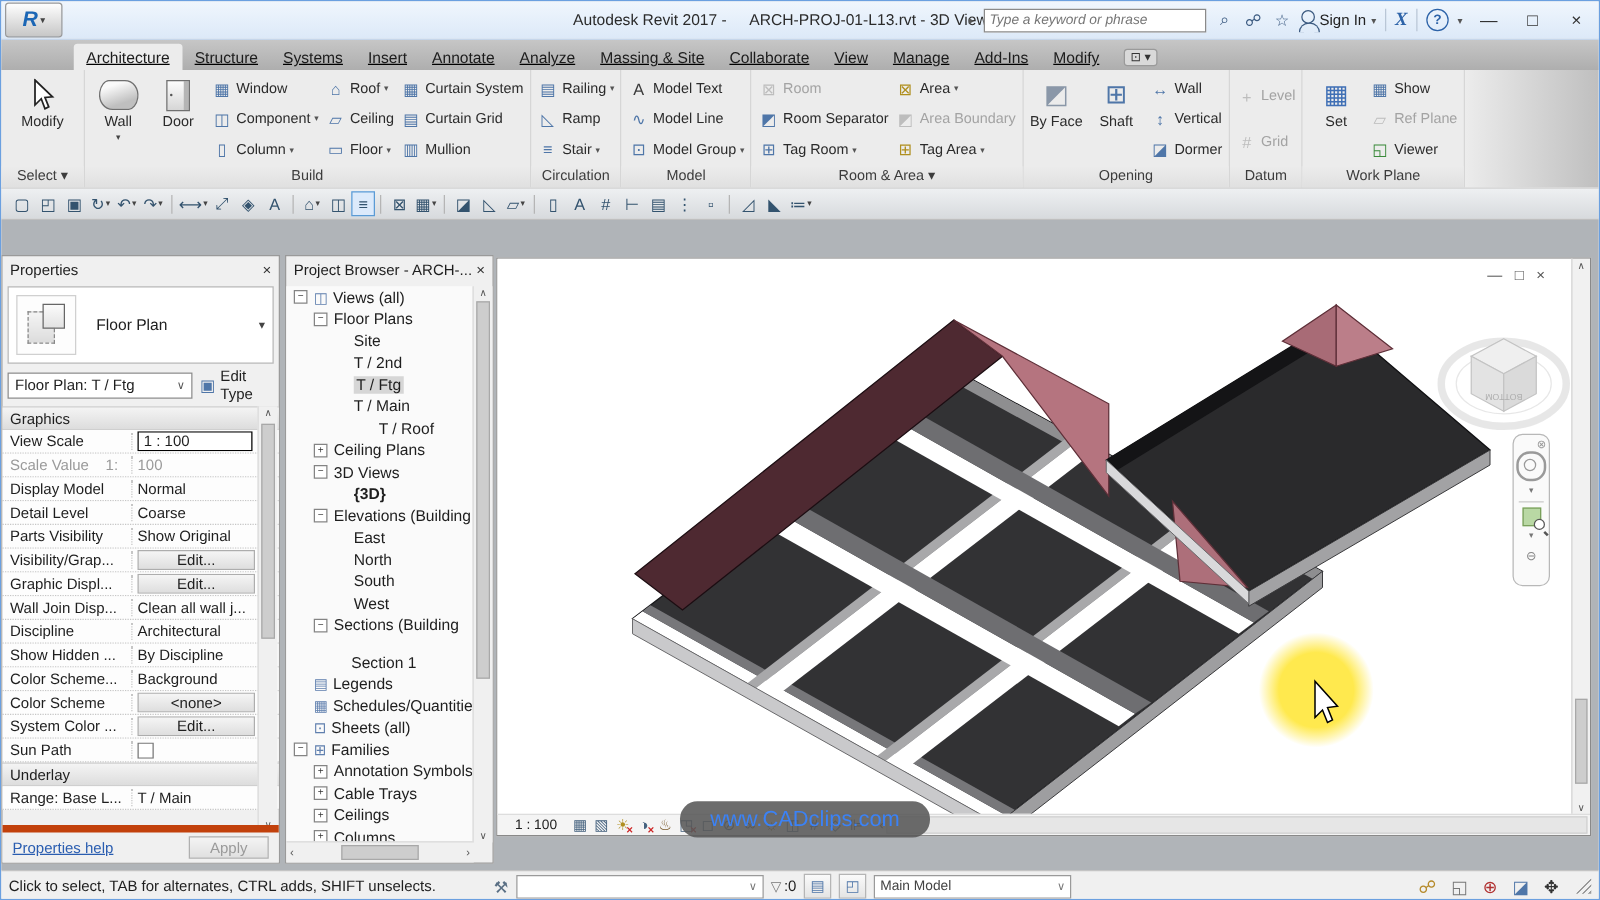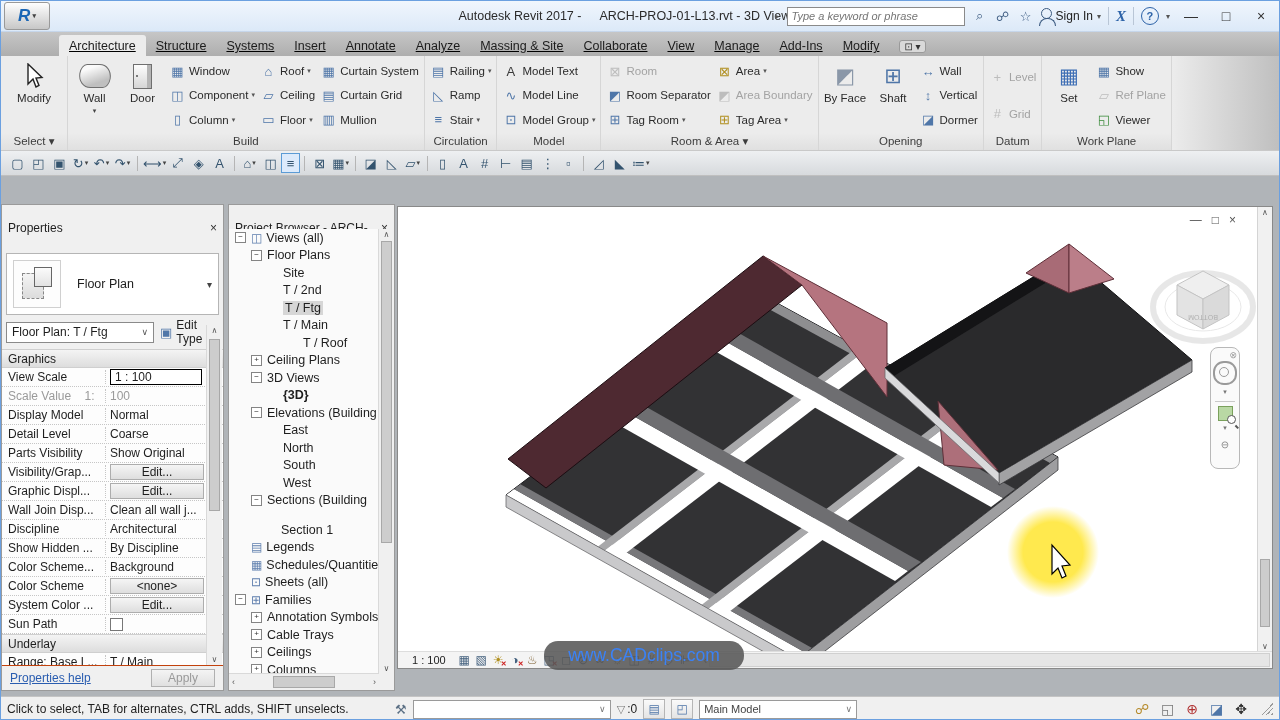--- a/index.html
+++ b/index.html
@@ -55,21 +55,21 @@
   .qicon{min-width:19px;height:20px;display:flex;align-items:center;justify-content:center;font-size:13px;color:#33536e;padding:0 1px;}
   .qicon.active{border:1px solid #5b9bd5;background:#dceafb;box-sizing:border-box;}
   .qarr{font-size:7px;color:#444;margin-left:1px;}
   .qsep{width:1px;height:15px;background:#b5b5b5;margin:0 4px;}
 
   
   .workspace{position:relative;height:520px;background:#b0b4b8;}
   .panel{position:absolute;top:28px;height:487px;background:#f0f0f0;border:1px solid #9a9a9a;box-sizing:border-box;}
   #propPanel{left:0;width:223px;}
   #browserPanel{left:227px;width:167px;}
-  .phead{height:22px;display:flex;align-items:center;font-size:12px;color:#1e1e1e;padding:12px 6px;}
+  .phead{height:22px;display:flex;align-items:center;font-size:12px;color:#1e1e1e;padding:0 6px;}
   .phead .x{margin-left:auto;font-size:12px;color:#333;}
   .typesel{margin:2px 4px;background:#fff;border:1px solid #b5b5b5;height:60px;display:flex;align-items:center;position:relative;}
   .typeimg{width:46px;height:46px;margin-left:6px;border:1px solid #d0d0d0;position:relative;background:#fdfdfd;}
   .typeimg::before{content:"";position:absolute;left:8px;top:12px;width:20px;height:24px;border:1px dashed #888;background:linear-gradient(#f4f4f4,#dcdcdc);}
   .typeimg::after{content:"";position:absolute;left:20px;top:6px;width:16px;height:18px;border:1px solid #666;background:linear-gradient(#fbfbfb,#e2e2e2);}
   .typename{margin-left:16px;font-size:12.5px;color:#1e1e1e;}
   .typesel .dda{position:absolute;right:6px;font-size:10px;color:#444;}
   .typecombo{display:flex;align-items:center;margin:3px 4px;gap:6px;}
   .combo{flex:none;width:136px;height:19px;border:1px solid #8a8a8a;background:#fff;font-size:12px;color:#1e1e1e;display:flex;align-items:center;padding:0 5px;}
   .combo .dda{margin-left:auto;font-size:9px;color:#555;}
@@ -80,21 +80,21 @@
   .prow{height:18px;display:flex;align-items:center;border-bottom:1px dotted #c6c6c6;font-size:12px;color:#1e1e1e;background:#fdfdfd;}
   .prow.disabled{color:#9a9a9a;}
   .plab{width:97px;padding-left:6px;border-right:1px dotted #c6c6c6;overflow:hidden;white-space:pre;flex:none;}
   .pval{flex:1;padding-left:4px;overflow:hidden;white-space:nowrap;display:flex;align-items:center;}
   .pinput{border:1px solid #000;background:#fff;height:14px;line-height:14px;padding:0 4px;min-width:82px;}
   .pbtn{background:linear-gradient(#f5f5f5,#dedede);border:1px solid #adadad;height:14px;line-height:14px;text-align:center;min-width:92px;}
   .pcheck{width:11px;height:11px;border:1px solid #777;background:#fff;}
   .pscroll{position:absolute;right:1px;top:120px;bottom:25px;width:15px;background:#f0f0f0;border-left:1px solid #d9d9d9;}
   .arr{position:absolute;left:0;right:0;text-align:center;font-size:8px;color:#555;}
   .thumb{position:absolute;left:2px;right:2px;background:#cdcdcd;border:1px solid #a8a8a8;}
-  .pfoot{position:absolute;bottom:0;left:0;right:0;height:24px;display:flex;align-items:center;justify-content:space-between;padding:0 8px;background:#f0f0f0;border-top:1px solid #c2410c;font-size:12px;margin-top:12px;}
+  .pfoot{position:absolute;bottom:0;left:0;right:0;height:24px;display:flex;align-items:center;justify-content:space-between;padding:0 8px;background:#f0f0f0;border-top:6px solid #c2410c;font-size:12px;margin-top:12px;}
   .plink{color:#2a5db0;text-decoration:underline;}
   .applybtn{background:linear-gradient(#f4f4f4,#e0e0e0);border:1px solid #b0b0b0;color:#9a9a9a;padding:1px 16px;font-size:12px;}
 
   
   .tree{position:absolute;top:24px;bottom:16px;left:0;right:15px;overflow:hidden;background:#fafafa;}
   .titem{height:17.5px;display:flex;align-items:center;font-size:12.5px;color:#1e1e1e;white-space:nowrap;overflow:hidden;}
   .ttoggle{width:9px;height:9px;border:1px solid #848484;background:#fff;font-size:8px;line-height:7px;text-align:center;margin-right:5px;flex:none;color:#333;}
   .tspace{width:16px;flex:none;}
   .ticon{font-size:12px;color:#5f7fae;margin-right:4px;flex:none;}
   .tlabel.bold{font-weight:bold;}

